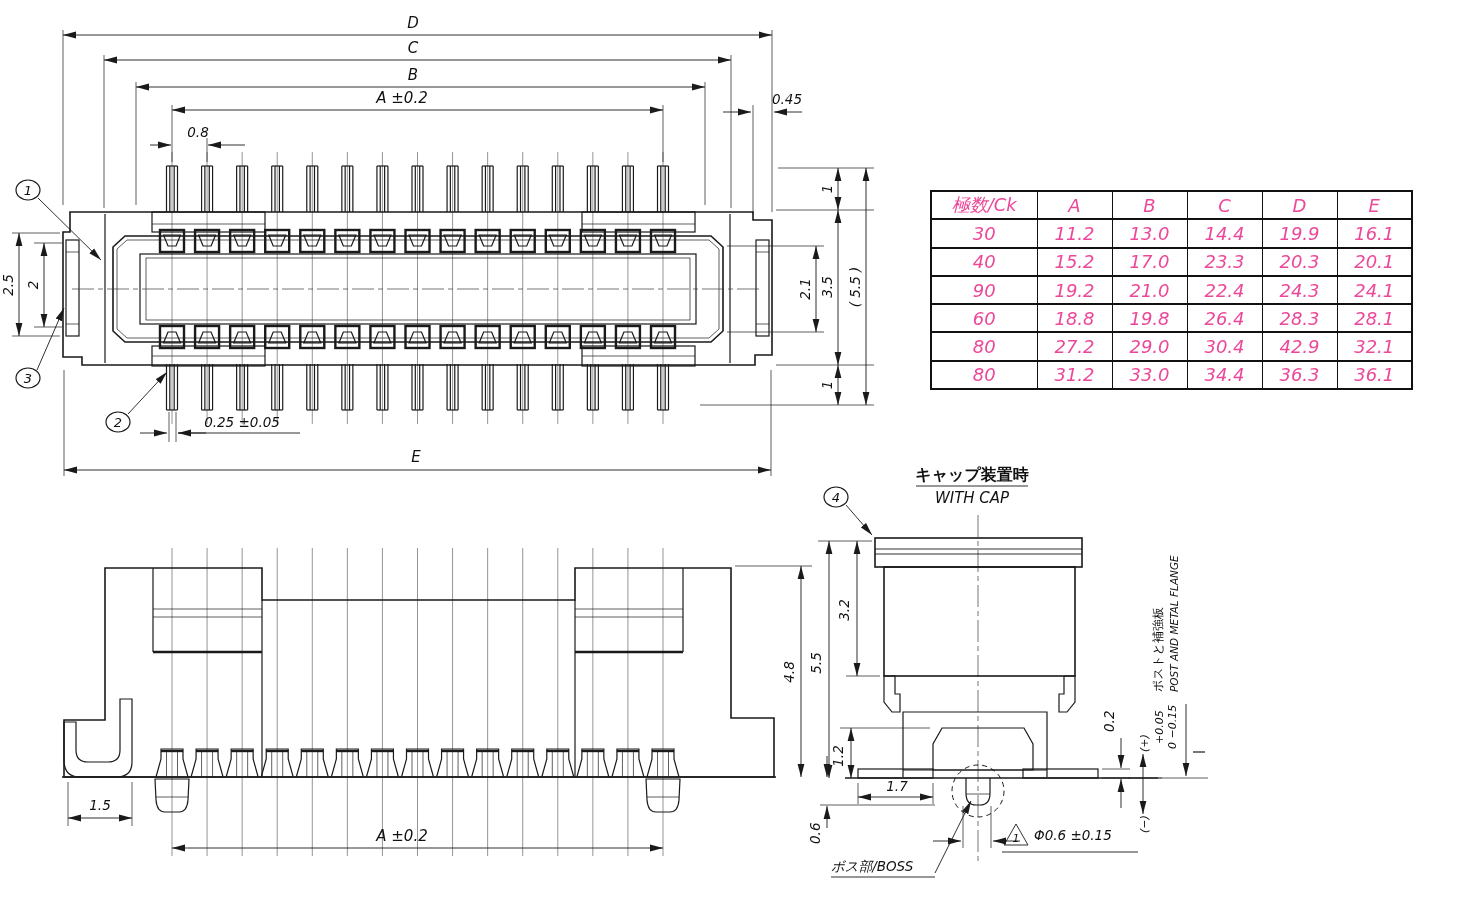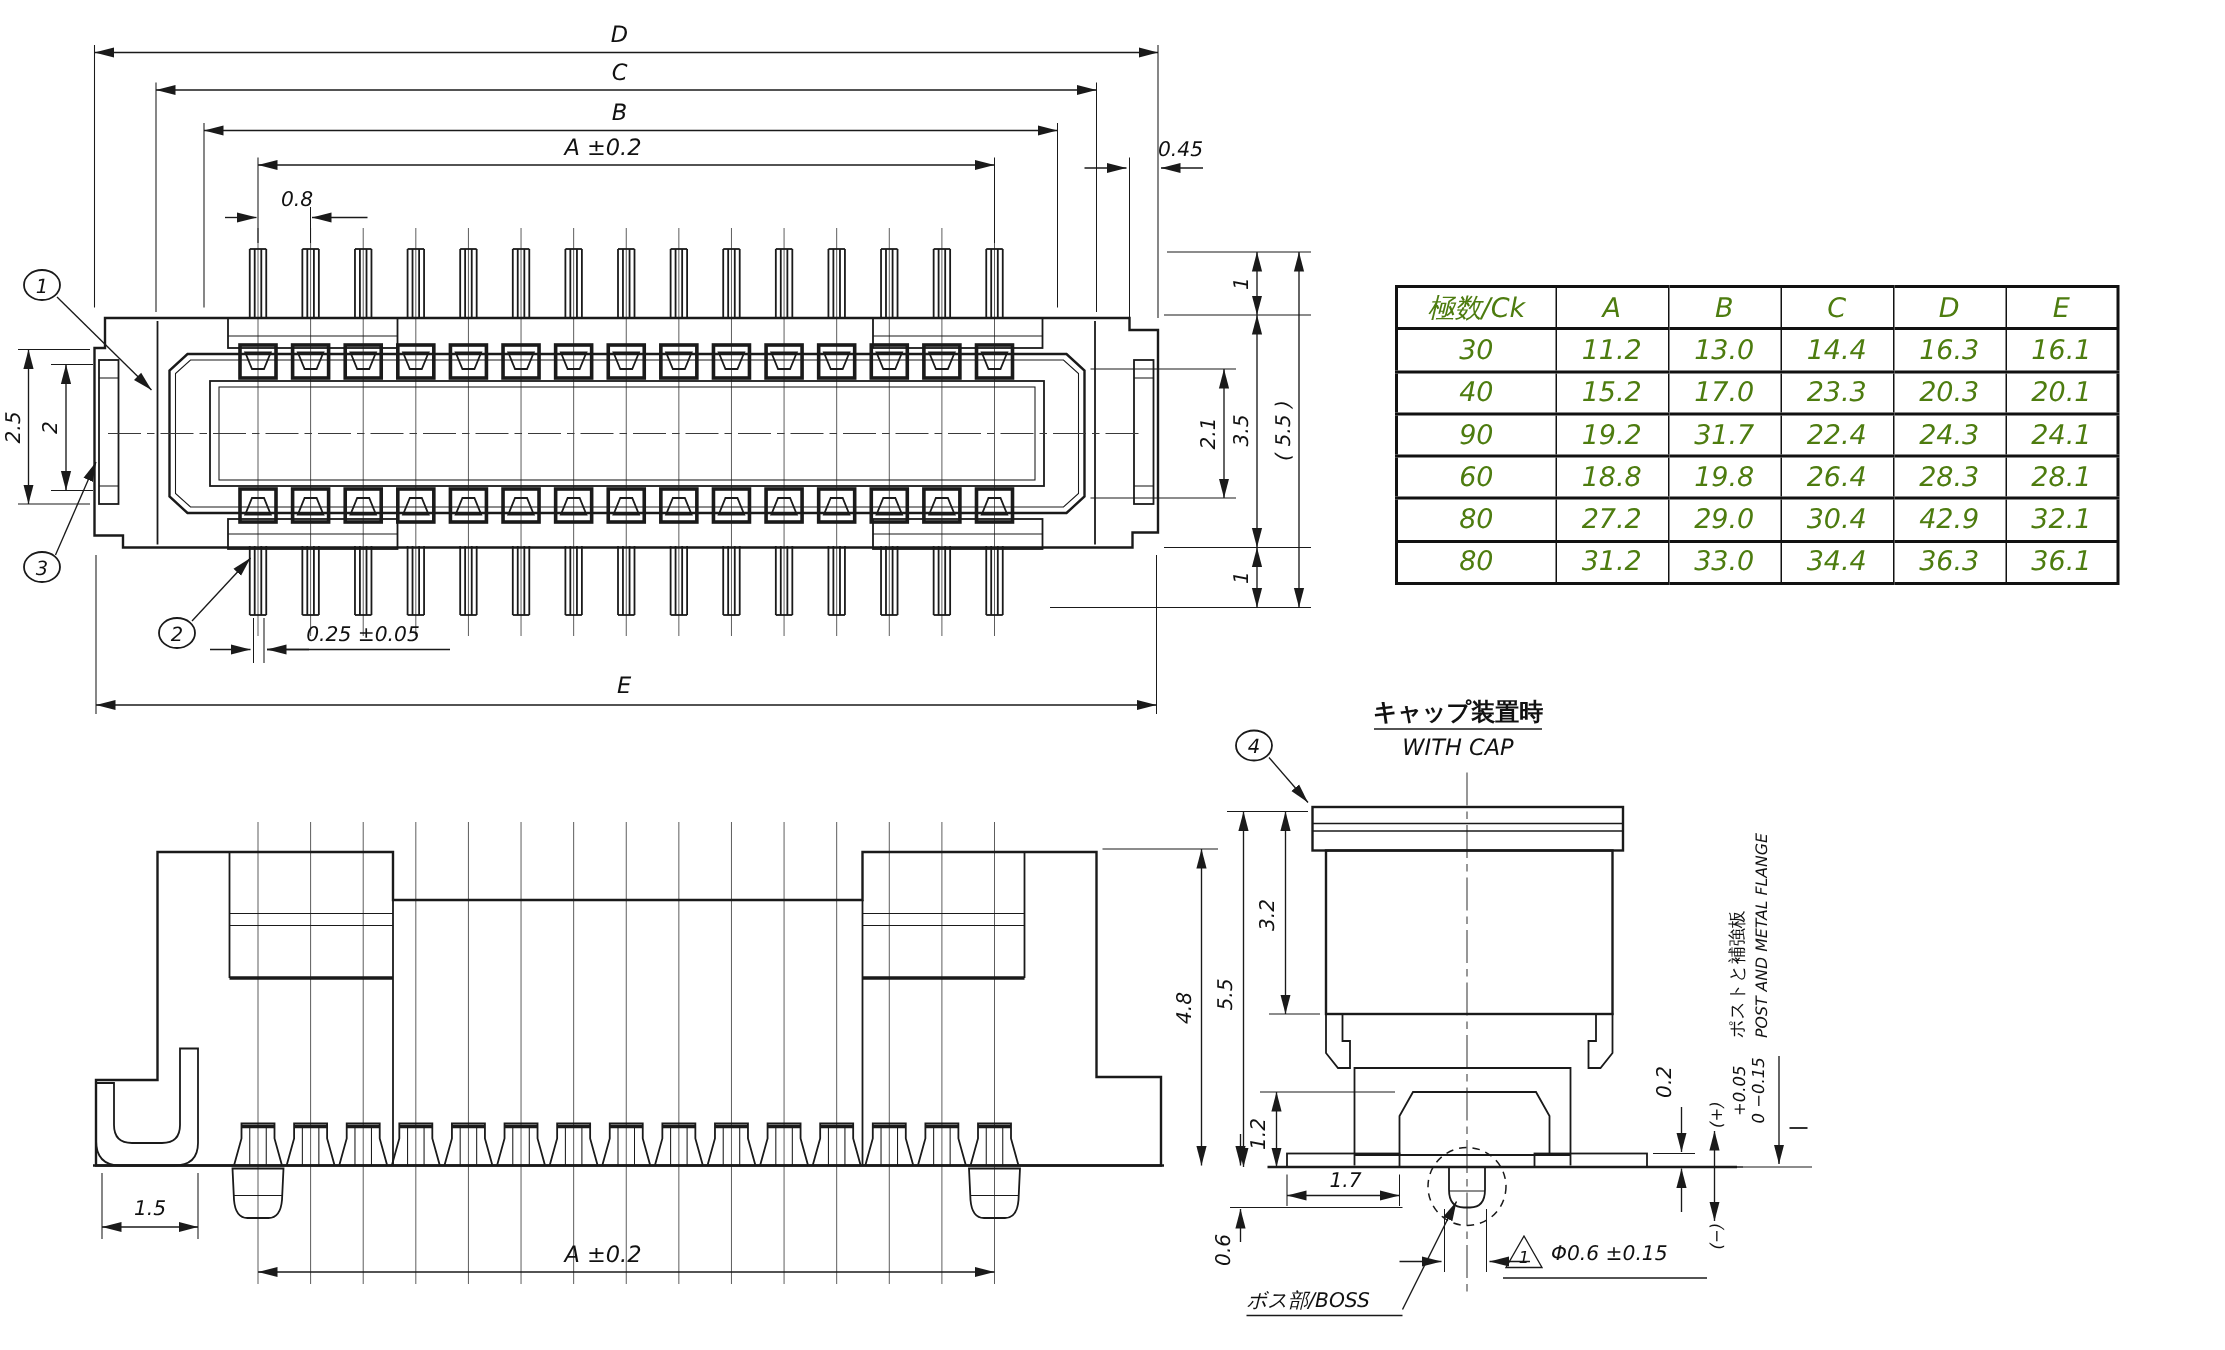--- a/index.html
+++ b/index.html
@@ -23,21 +23,21 @@
   .de{font:italic 15px "DejaVu Sans",sans-serif;}
   .dn{font:12px "DejaVu Sans",sans-serif;}
   .dni{font:italic 10.5px "DejaVu Sans",sans-serif;}
   .co{font:italic 13px "DejaVu Sans",sans-serif;}
   
   .spec-table{position:absolute;left:930px;top:190px;width:481px;border-collapse:collapse;
               table-layout:fixed;background:#fff;}
   .spec-table th,.spec-table td{
       border-left:1.3px solid #111;border-right:1.3px solid #111;
       border-top:2.2px solid #111;border-bottom:2.2px solid #111;
-      font:italic 18px "DejaVu Sans",sans-serif;color:#4d7c0f;
+      font:italic 18px "DejaVu Sans",sans-serif;color:#ec4899;
       text-align:center;vertical-align:middle;height:26.3px;padding:0;}
   .spec-table{border:2.6px solid #111;}
   .spec-table col.c0{width:106px;} .spec-table col.cn{width:75px;}
 </style>
 </head>
 <body>
 
 <div class="sheet">
 <svg width="1483" height="900" viewBox="0 0 1483 900">
   <defs>
@@ -651,35 +651,35 @@
           <th>D</th>
           <th>E</th>
         </tr>
       </thead>
   <tbody>
         <tr>
           <td>30</td>
           <td>11.2</td>
           <td>13.0</td>
           <td>14.4</td>
-          <td>16.3</td>
+          <td>19.9</td>
           <td>16.1</td>
         </tr>
         <tr>
           <td>40</td>
           <td>15.2</td>
           <td>17.0</td>
           <td>23.3</td>
           <td>20.3</td>
           <td>20.1</td>
         </tr>
         <tr>
           <td>90</td>
           <td>19.2</td>
-          <td>31.7</td>
+          <td>21.0</td>
           <td>22.4</td>
           <td>24.3</td>
           <td>24.1</td>
         </tr>
         <tr>
           <td>60</td>
           <td>18.8</td>
           <td>19.8</td>
           <td>26.4</td>
           <td>28.3</td>

